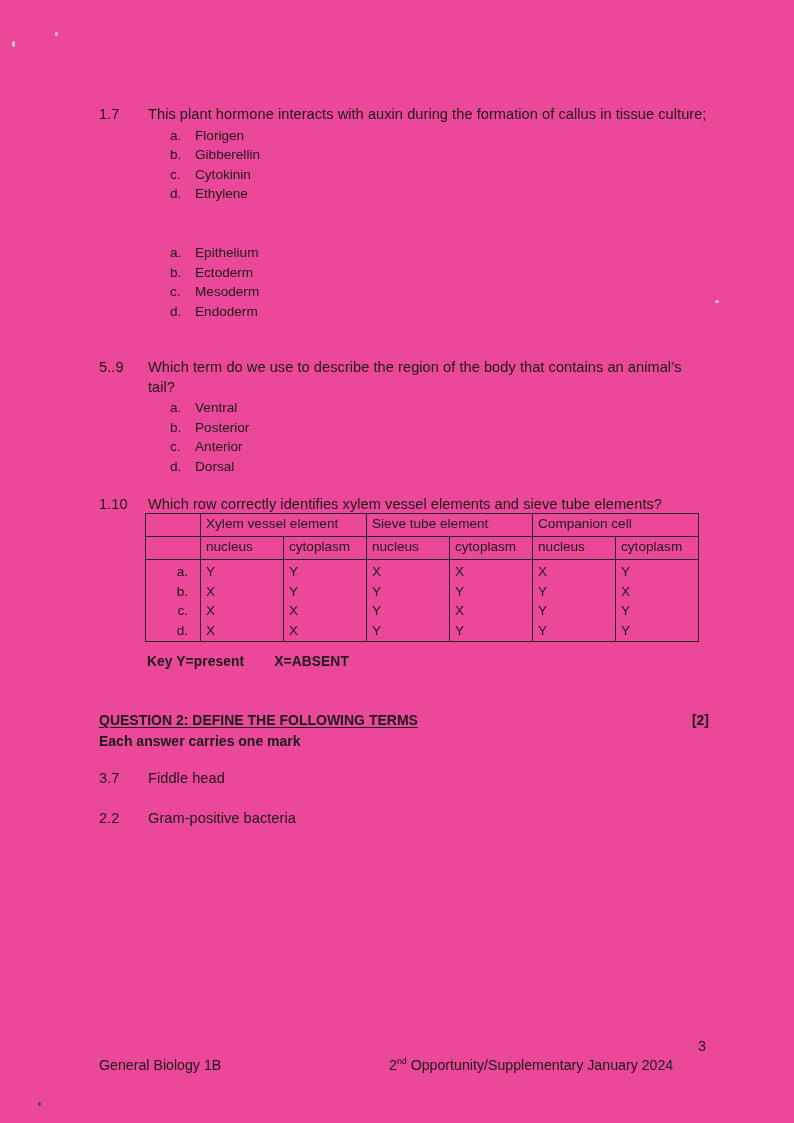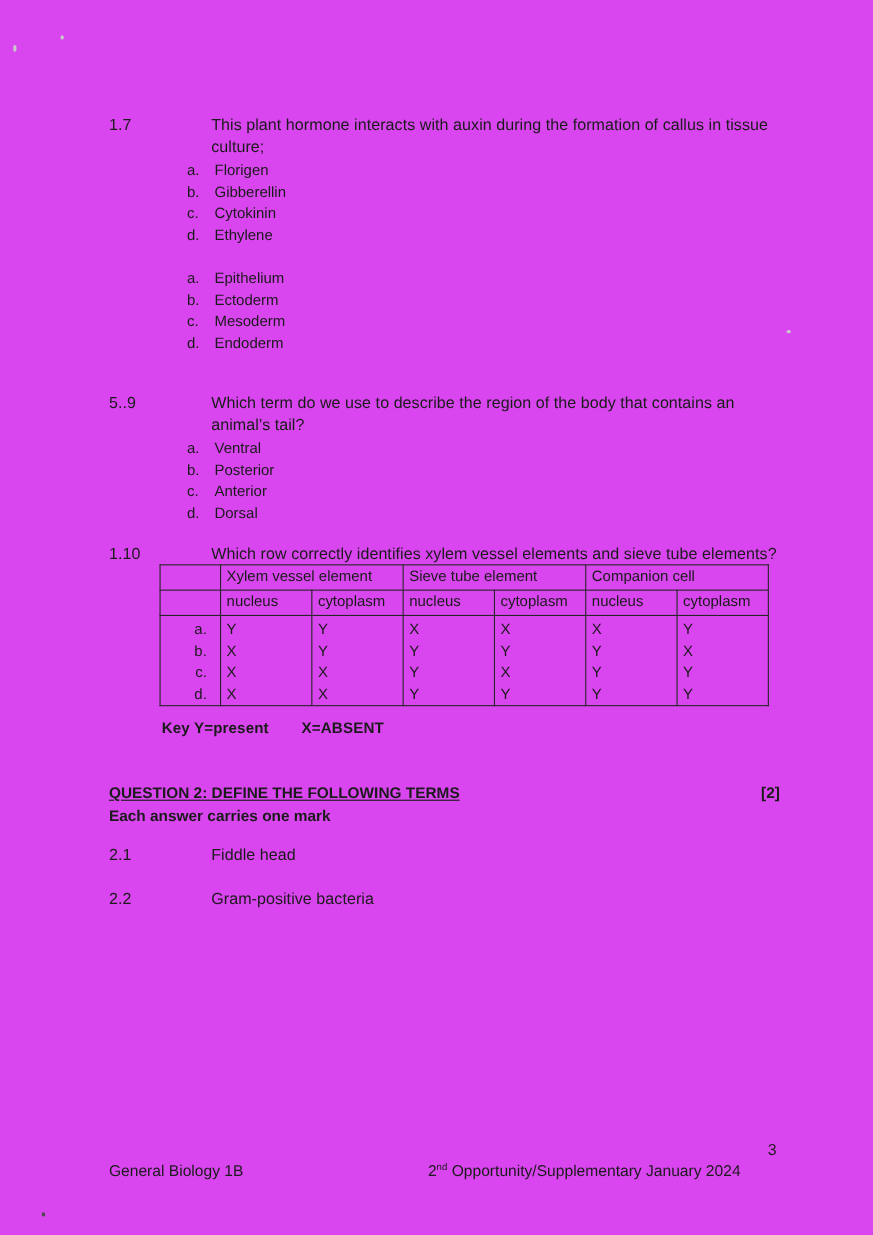--- a/index.html
+++ b/index.html
@@ -8,21 +8,21 @@
     background: #ffffff;
   }
   body {
     font-family: "Liberation Sans", sans-serif;
     color: #1b1b1b;
   }
   #page {
     position: relative;
     width: 794px;
     height: 1123px;
-    background: #d946ef;
+    background: #ec4899;
     overflow: hidden;
   }
 
   
   .speck {
     position: absolute;
     background: #c9c9c9;
     border-radius: 50%;
   }
   .speck.dark { background: #4a4a4a; }
@@ -42,21 +42,20 @@
     flex: 0 0 49px;
     font-size: 14.6px;
     line-height: 19.5px;
     letter-spacing: 0.1px;
   }
   .qtext {
     flex: 1 1 auto;
     font-size: 14.6px;
     line-height: 19.5px;
     letter-spacing: 0.05px;
-    margin-left: 44px;
   }
   .options {
     margin: 1px 0 0 0;
     padding: 0;
     list-style: none;
   }
   .opt {
     display: flex;
     font-size: 13.6px;
     line-height: 19.6px;
@@ -353,21 +352,21 @@
   </div>
 
   <div id="q2-heading">
     <span class="htitle">QUESTION 2: DEFINE THE FOLLOWING TERMS</span>
     <span>[2]</span>
   </div>
   <div id="q2-sub">Each answer carries one mark</div>
 
   <div class="qblock" style="top:769px;">
     <div class="qrow">
-      <div class="qnum">2.1</div>
+      <div class="qnum">3.7</div>
       <div class="qtext">Fiddle head</div>
     </div>
   </div>
 
   <div class="qblock" style="top:809px;">
     <div class="qrow">
       <div class="qnum">2.2</div>
       <div class="qtext">Gram-positive bacteria</div>
     </div>
   </div>

